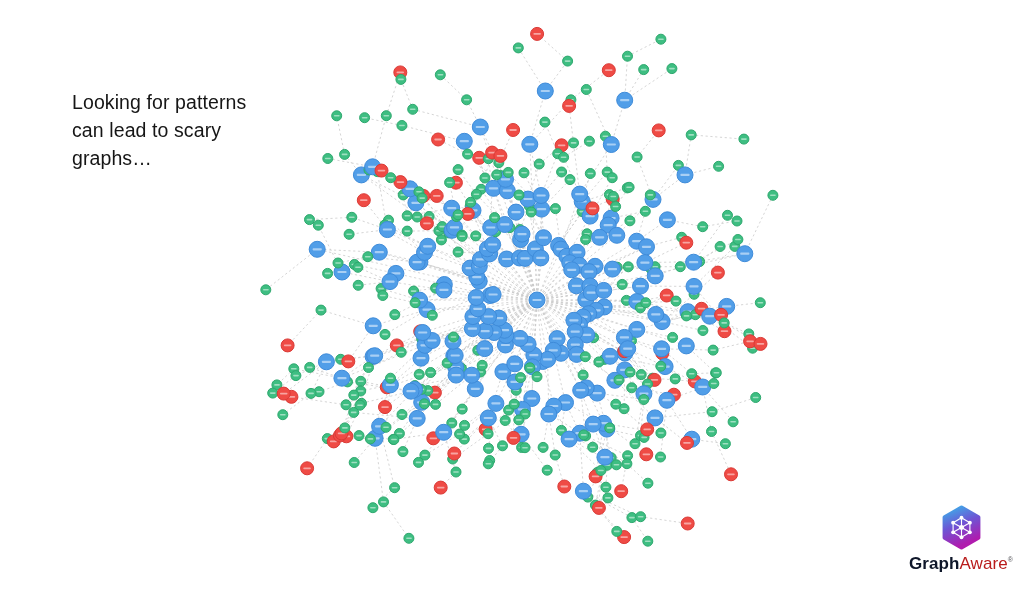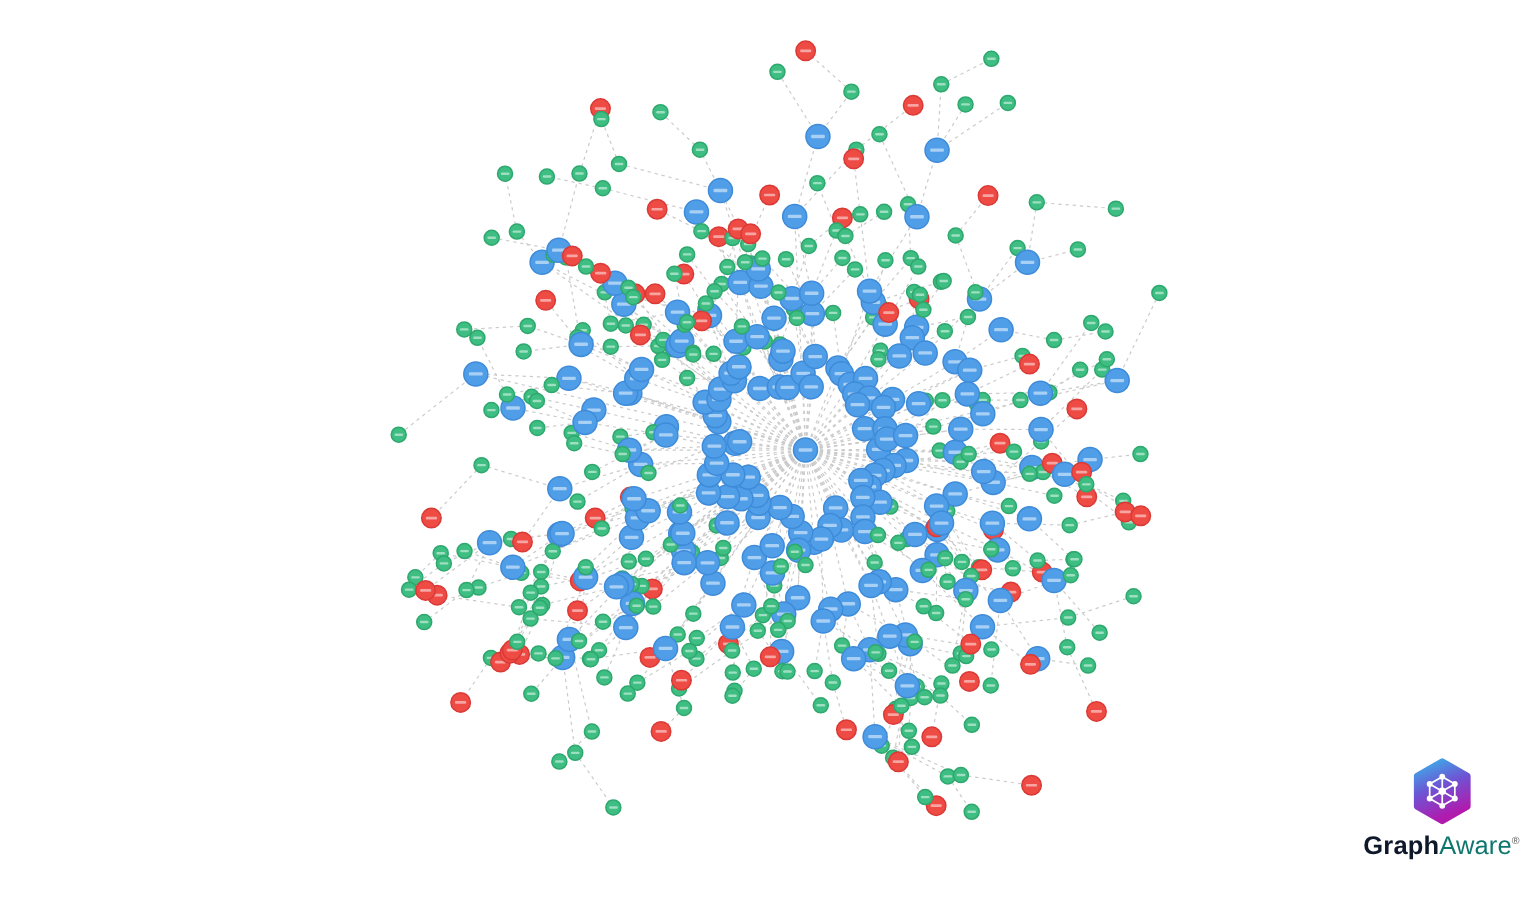--- a/index.html
+++ b/index.html
@@ -49,21 +49,21 @@
   
   .ga-logo {
     position: absolute;
     left: 903px; top: 505px;
     width: 116px;
     text-align: center;
   }
   .ga-icon { display: block; margin: 0 auto; }
   .ga-word { font-size: 17px; margin-top: 4px; letter-spacing: 0.1px; white-space: nowrap; }
   .ga-word .ga-bold  { font-weight: bold; color: #0f172a; }
-  .ga-word .ga-light { font-weight: normal; color: #0f766e; }
+  .ga-word .ga-light { font-weight: normal; color: #b91c1c; }
   .ga-word .ga-tm    { font-size: 7px; color: #55555a; vertical-align: super; }
 </style>
 </head>
 <body>
 
 <div class="slide-canvas">
 
   <svg id="graph-svg" width="1024" height="599">
       <g stroke="#C2C2C2" stroke-width="0.8" stroke-dasharray="2.2 2.6" opacity="0.85">
         <line x1="537.0" y1="300.0" x2="585.8" y2="299.6"></line>
@@ -1672,20 +1672,23 @@
         <rect x="724.6" y="214.5" width="5.8" height="1.6" rx="0.8" fill="#ffffff" opacity="0.5"></rect>
         <circle cx="737.9" cy="239.5" r="5" fill="#3EBE82" stroke="#2EA86E" stroke-width="1"></circle>
         <rect x="735.0" y="238.7" width="5.8" height="1.6" rx="0.8" fill="#ffffff" opacity="0.5"></rect>
         <circle cx="744.8" cy="253.7" r="8" fill="#519EE8" stroke="#3E8BD9" stroke-width="1"></circle>
         <rect x="740.2" y="252.6" width="9.2" height="2.2" rx="0.8" fill="#ffffff" opacity="0.5"></rect>
         <circle cx="772.9" cy="195.3" r="5" fill="#3EBE82" stroke="#2EA86E" stroke-width="1"></circle>
         <rect x="770.0" y="194.5" width="5.8" height="1.6" rx="0.8" fill="#ffffff" opacity="0.5"></rect>
       </g>
     </svg>
 
+  <div class="slide-title">Looking for patterns
+can lead to scary
+graphs…</div>
 
 
   <div class="ga-logo">
     <svg class="ga-icon" width="41" height="45" viewBox="0 0 40 44">
       <defs>
         <linearGradient id="gagrad" x1="0%" y1="0%" x2="35%" y2="100%">
           <stop offset="0%" stop-color="#38B5EB"></stop>
           <stop offset="50%" stop-color="#6D55D4"></stop>
           <stop offset="100%" stop-color="#B01BAE"></stop>
         </linearGradient>

